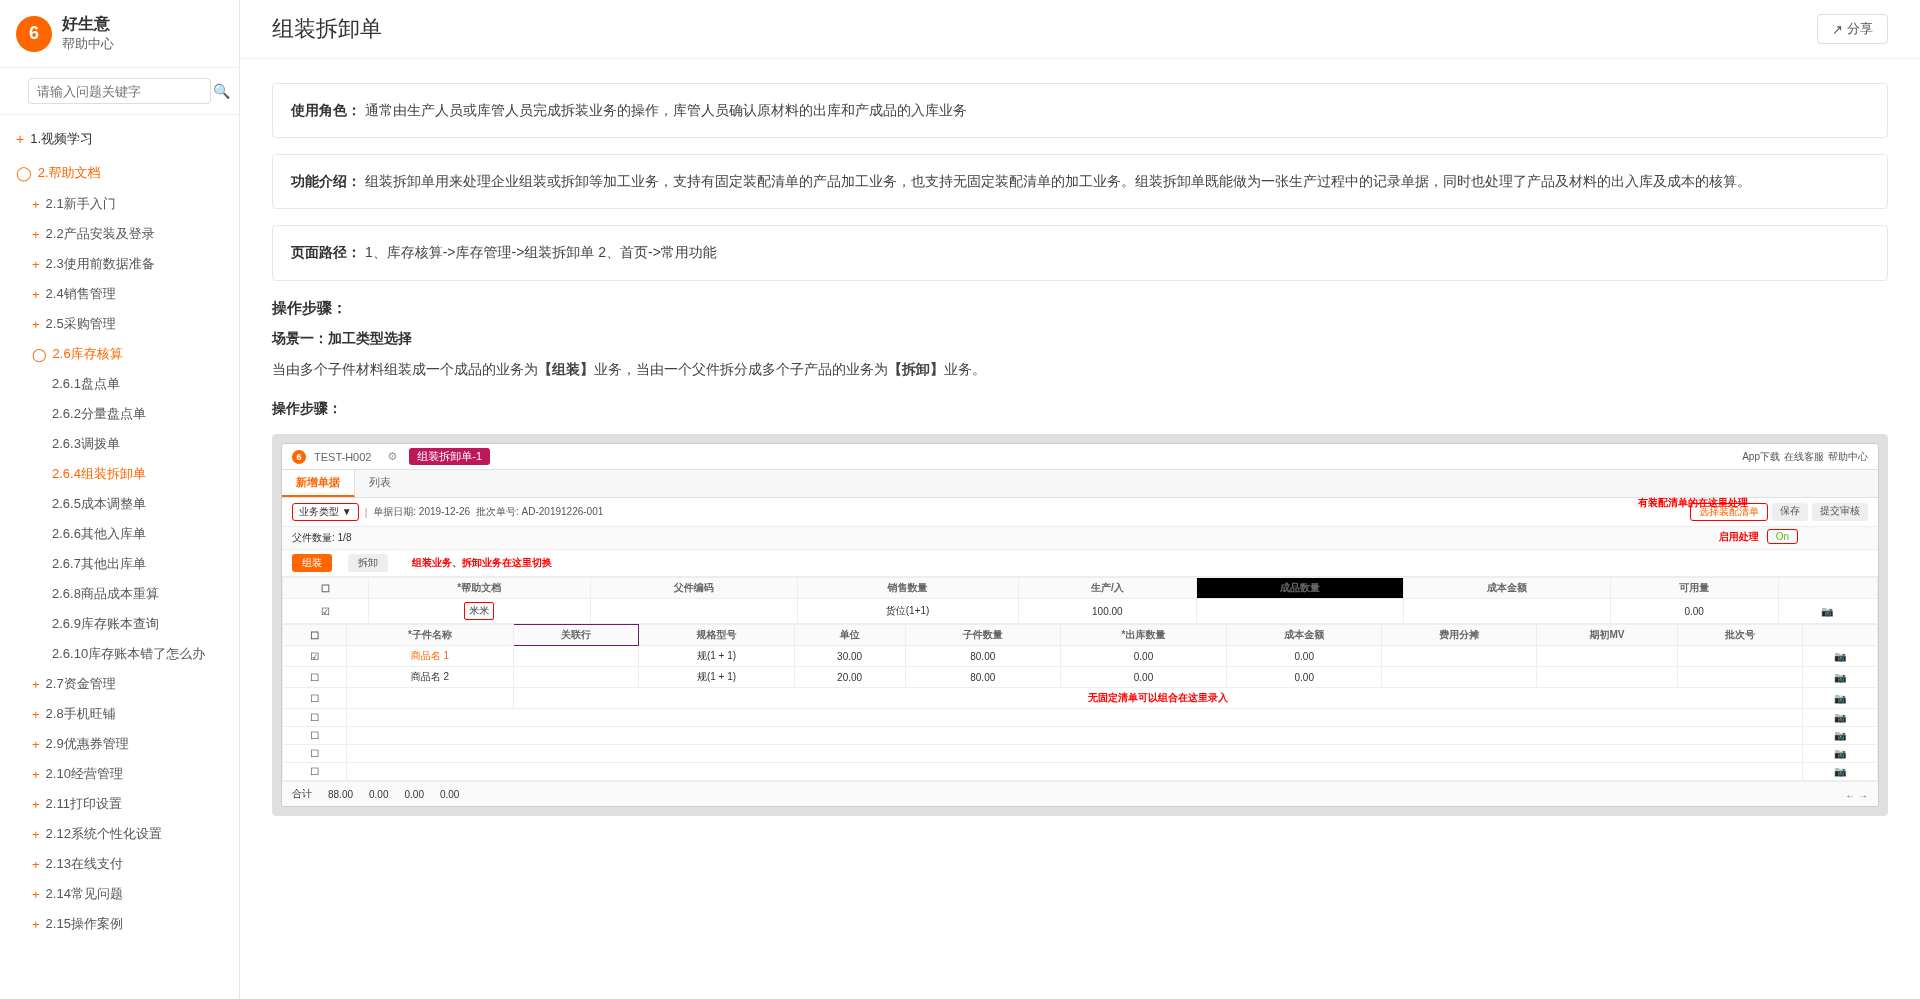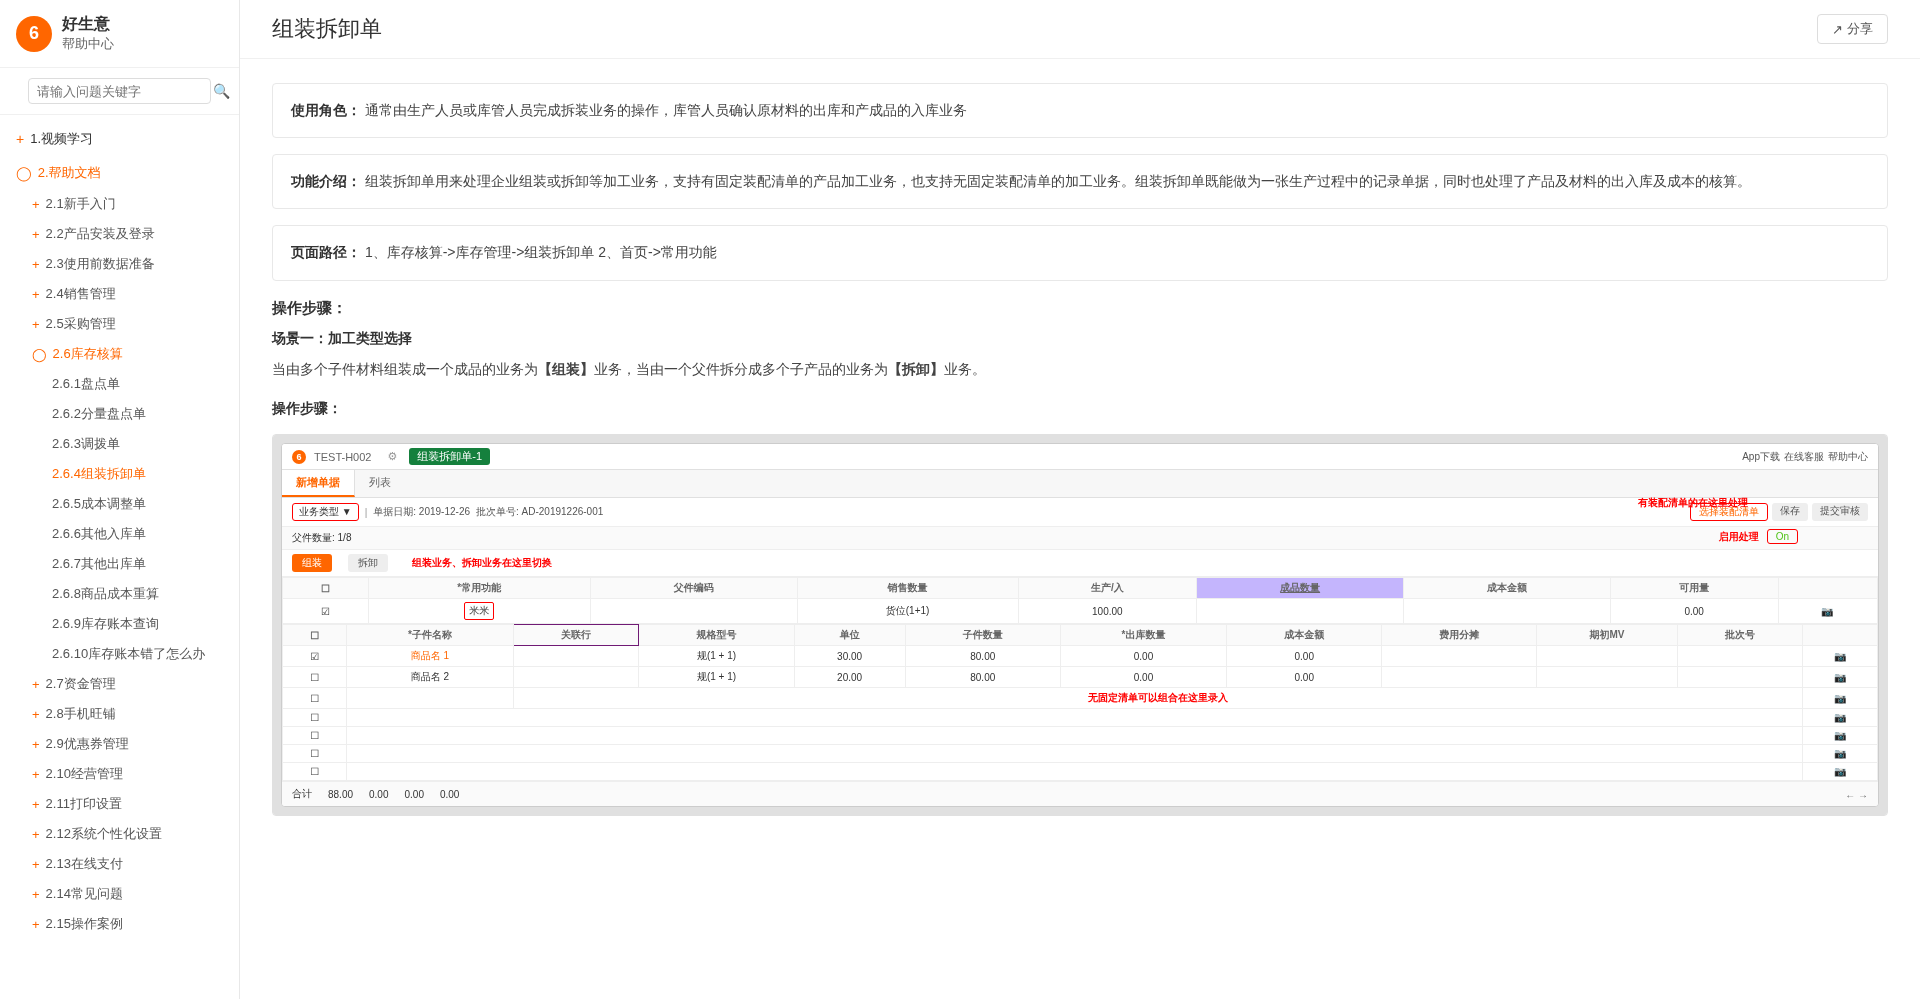--- a/index.html
+++ b/index.html
@@ -342,21 +342,21 @@
       <div style="background:#e0e0e0; padding: 8px; position: relative; min-height: 280px;">
 
         <div style="background:#fff; border:1px solid #ccc; border-radius:4px; overflow:hidden; position:relative;">
 
           <div style="background:#fff; border-bottom:1px solid #e0e0e0; padding:4px 10px; display:flex; align-items:center; gap:8px; font-size:11px; color:#666;">
             <div style="background:#f60; border-radius:50%; width:14px; height:14px; display:flex; align-items:center; justify-content:center; color:#fff; font-size:9px; font-weight:bold;">6</div>
             <span>TEST-H002</span>
             <div style="display:flex; align-items:center; gap:4px; margin-left:8px;">
               <span style="color:#999;">⚙</span>
             </div>
-            <div style="background:#15803d; color:#fff; border-radius:3px; padding:1px 8px; font-size:11px; margin-left:4px;">组装拆卸单-1</div>
+            <div style="background:#be185d; color:#fff; border-radius:3px; padding:1px 8px; font-size:11px; margin-left:4px;">组装拆卸单-1</div>
             <div style="margin-left:auto; display:flex; gap:4px; font-size:10px; color:#555;">
               <span>App下载</span>
                 <span>在线客服</span>
                 <span>帮助中心</span>
             </div>
           </div>
 
           <div style="display:flex; background:#f7f7f7; border-bottom:1px solid #e0e0e0; font-size:11px;">
             <div style="background:#fff; border-right:1px solid #e0e0e0; padding:5px 14px; color:#f60; font-weight:bold; border-bottom:2px solid #f60;">新增单据</div>
             <div style="padding:5px 14px; color:#666;">列表</div>
@@ -390,25 +390,25 @@
             <div style="background:#eee; color:#555; border-radius:3px; padding:2px 10px; font-size:10px; cursor:pointer;">拆卸</div>
 
             <span style="color:red; font-size:10px; font-weight:bold; margin-left:8px;">组装业务、拆卸业务在这里切换</span>
           </div>
 
           <div style="overflow-x:auto; font-size:10px;">
             <table class="mock-table" style="width:100%; font-size:10px; border-collapse:collapse;">
               <thead>
                 <tr>
                   <th style="background:#fafafa; border:1px solid #eee; padding:3px 6px; color:#666;">☐</th>
-                  <th style="background:#fafafa; border:1px solid #eee; padding:3px 6px; color:#666;">*常用功能</th>
+                  <th style="background:#fafafa; border:1px solid #eee; padding:3px 6px; color:#666;">*帮助文档</th>
                   <th style="background:#fafafa; border:1px solid #eee; padding:3px 6px; color:#666;">父件编码</th>
                   <th style="background:#fafafa; border:1px solid #eee; padding:3px 6px; color:#666;">销售数量</th>
                   <th style="background:#fafafa; border:1px solid #eee; padding:3px 6px; color:#666;">生产/入</th>
-                  <th style="background:#c4b5fd; border:1px solid #eee; padding:3px 6px; color:#666;text-decoration:underline;">成品数量</th>
+                  <th style="background:#000000; border:1px solid #eee; padding:3px 6px; color:#666;">成品数量</th>
                   <th style="background:#fafafa; border:1px solid #eee; padding:3px 6px; color:#666;">成本金额</th>
                   <th style="background:#fafafa; border:1px solid #eee; padding:3px 6px; color:#666;">可用量</th>
                   <th style="background:#fafafa; border:1px solid #eee; padding:3px 6px; color:#666;"></th>
                 </tr>
               </thead>
               <tbody>
                 <tr>
                   <td style="border:1px solid #eee; padding:3px 6px;">☑</td>
                   <td style="border:1px solid #eee; padding:3px 6px;">
                     <div style="border:1.5px solid red; border-radius:2px; padding:1px 4px; display:inline-block;">米米</div>

